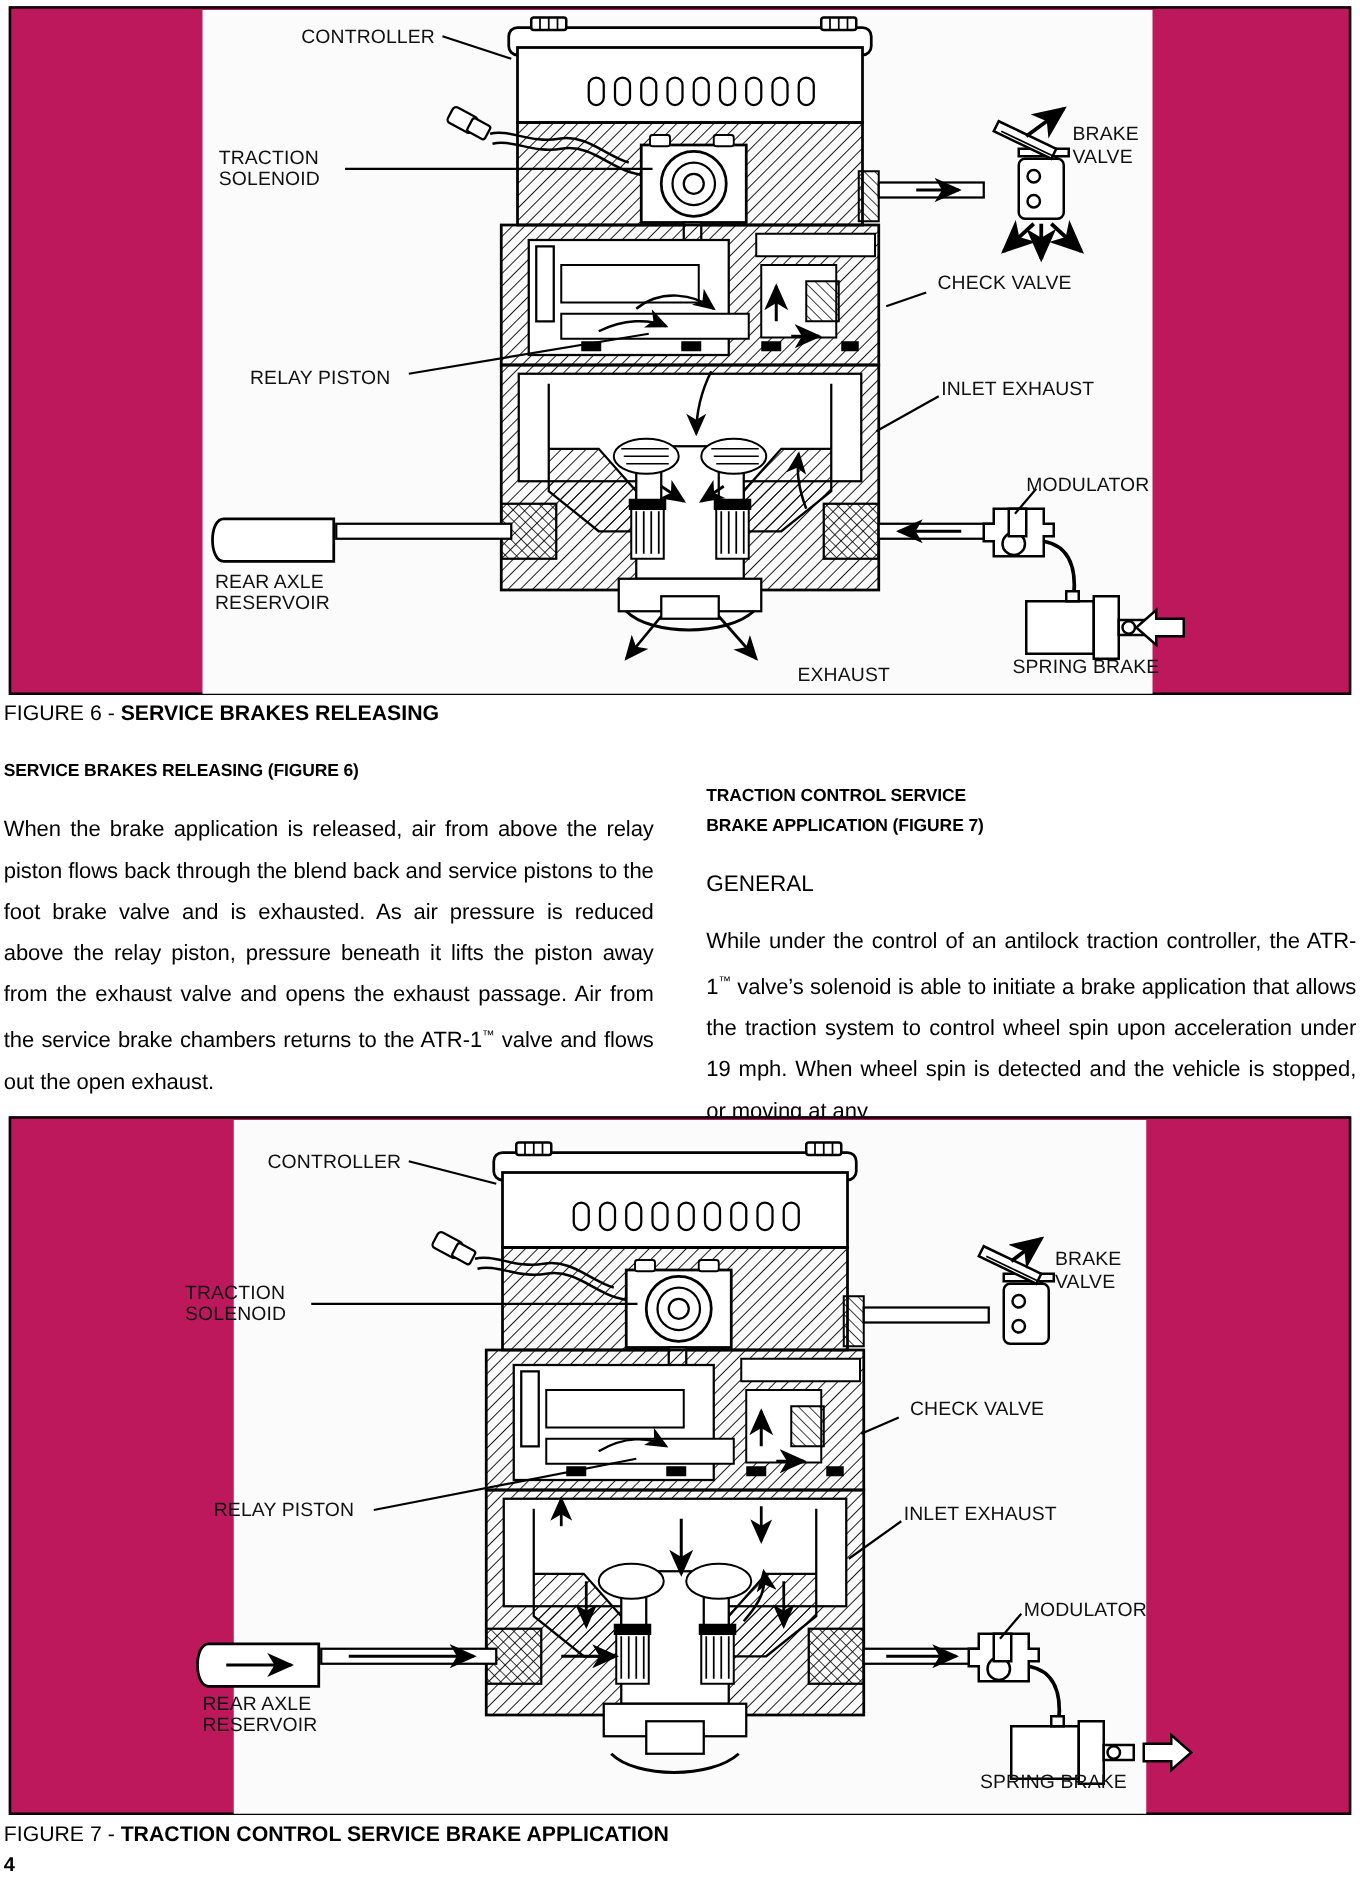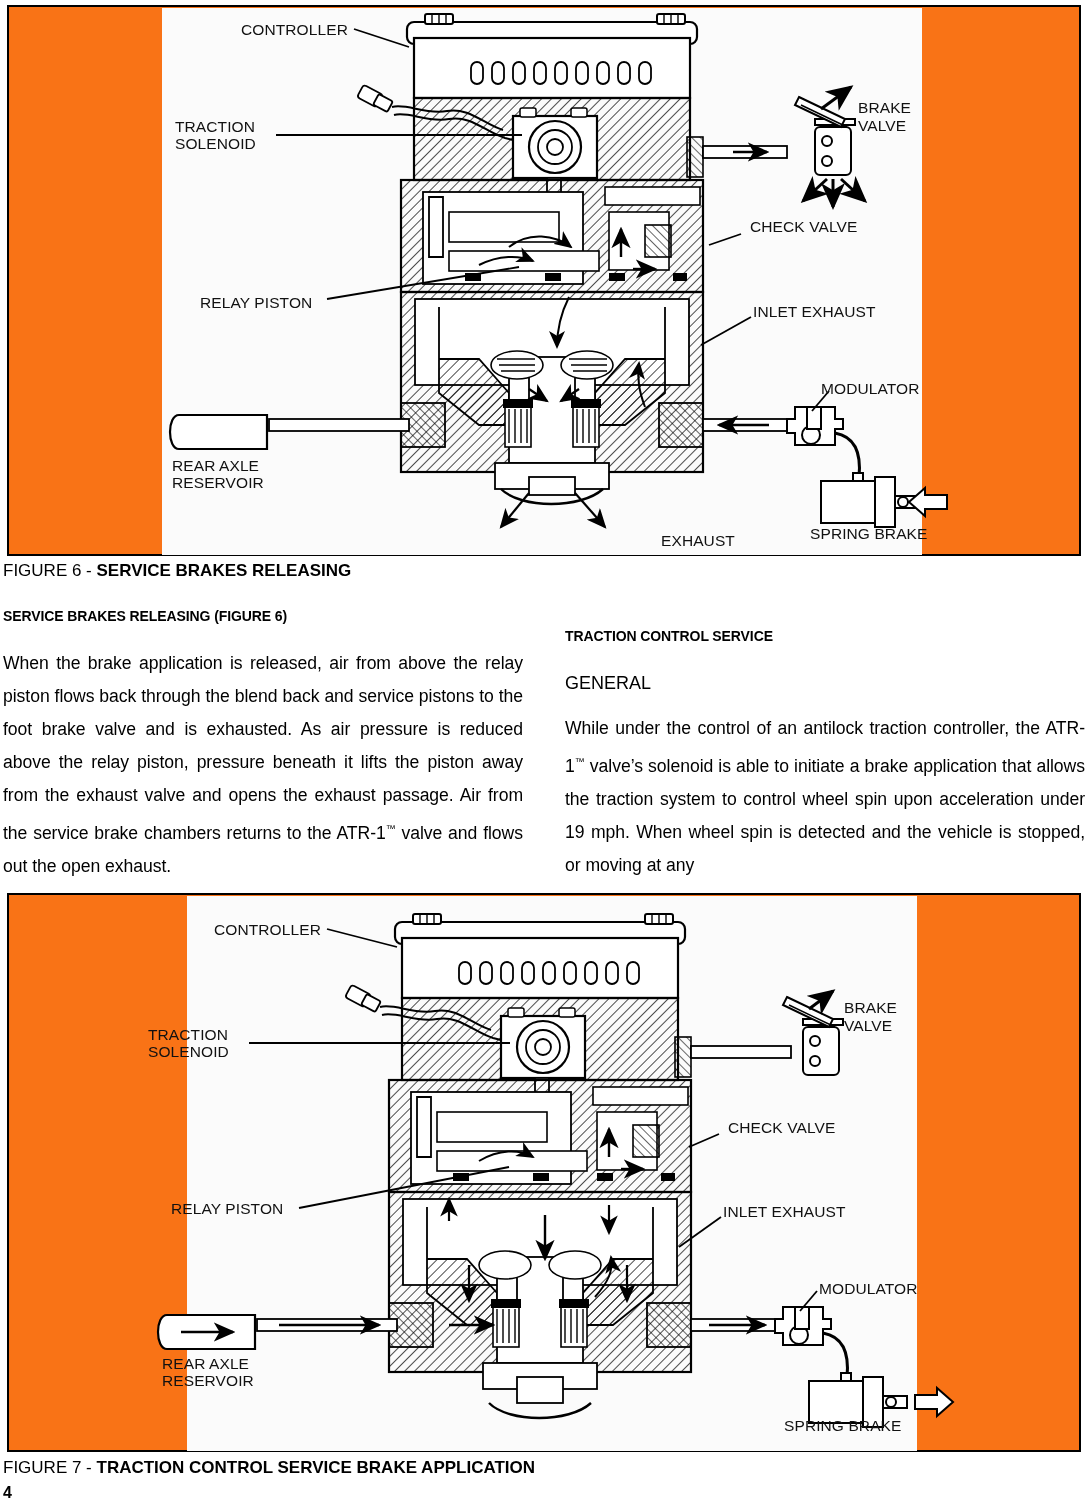--- a/index.html
+++ b/index.html
@@ -13,21 +13,21 @@
     position: relative;
     font-family: "Liberation Sans", sans-serif;
     color: #000;
     overflow: hidden;
   }
 
   
   .figure-box {
     position: absolute;
     border: 2px solid #000;
-    background: #f97316;
+    background: #be185d;
     box-sizing: border-box;
   }
   #figure6-box { left: 7px;  top: 5px;   width: 1074px; height: 551px; }
   #figure7-box { left: 7px;  top: 893px; width: 1074px; height: 559px; }
 
   .fig-shade {
     position: absolute;
     background: #fbfbfb;
   }
   #fig6-shade { left: 153px; top: 1px;  width: 760px; height: 547px; }
@@ -262,35 +262,36 @@
   <div class="fig-label" style="left:166px; top:128px;">SOLENOID</div>
   <div class="fig-label" style="left:191px; top:287px;">RELAY PISTON</div>
   <div class="fig-label" style="left:163px; top:450px;">REAR AXLE</div>
   <div class="fig-label" style="left:163px; top:467px;">RESERVOIR</div>
   <div class="fig-label" style="left:849px; top:92px;">BRAKE</div>
   <div class="fig-label" style="left:849px; top:110px;">VALVE</div>
   <div class="fig-label" style="left:741px; top:211px;">CHECK VALVE</div>
   <div class="fig-label" style="left:744px; top:296px;">INLET EXHAUST</div>
   <div class="fig-label" style="left:812px; top:373px;">MODULATOR</div>
   <div class="fig-label" style="left:801px; top:518px;">SPRING BRAKE</div>
-  <div class="fig-label" style="left:652px; top:525px;">EXHAUST</div>
+  <div class="fig-label" style="left:629px; top:525px;">EXHAUST</div>
 </div>
 
 <div class="caption" style="left:3px; top:561px;">
   <span class="cap-num">FIGURE 6 - </span><span class="cap-title">SERVICE BRAKES RELEASING</span>
 </div>
 
 <div class="col" id="col-left">
   <h2 class="sect">SERVICE BRAKES RELEASING (FIGURE 6)</h2>
   <p class="body"><span>When the brake application is released, air from above the relay piston flows back through the blend back and service pistons to the foot brake valve and is exhausted. As air pressure is reduced above the relay piston, pressure beneath it lifts the piston away from the exhaust valve and opens the exhaust passage.  Air from the service brake chambers returns to the ATR-1</span><sup class="tm">™</sup><span> valve and flows out the open exhaust.</span></p>
 </div>
 
 <div class="col" id="col-right">
   <h2 class="sect">
     <span>TRACTION CONTROL SERVICE</span><br>
+    <span>BRAKE APPLICATION (FIGURE 7)</span>
   </h2>
   <h3 class="sub">GENERAL</h3>
   <p class="body"><span>While under the control of an antilock traction controller, the ATR-1</span><sup class="tm">™</sup><span> valve’s solenoid is able to initiate a brake application that allows the traction system to control wheel spin upon acceleration under 19 mph.  When wheel spin is detected and the vehicle is stopped, or moving at any</span></p>
 </div>
 
 <div class="figure-box" id="figure7-box">
   <div class="fig-shade" id="fig7-shade"></div>
 
   <svg class="diagram-svg" width="1070" height="555" viewBox="0 0 1070 555">
     <defs>

